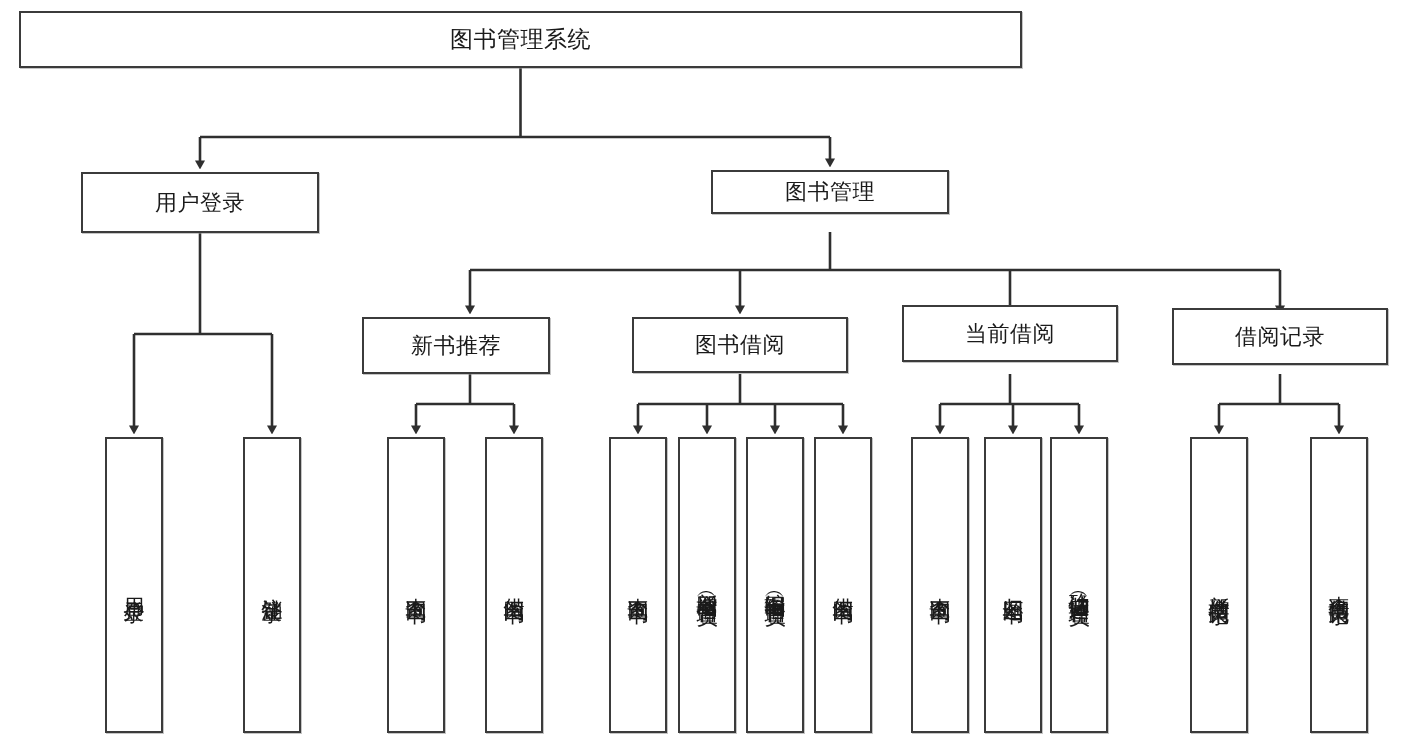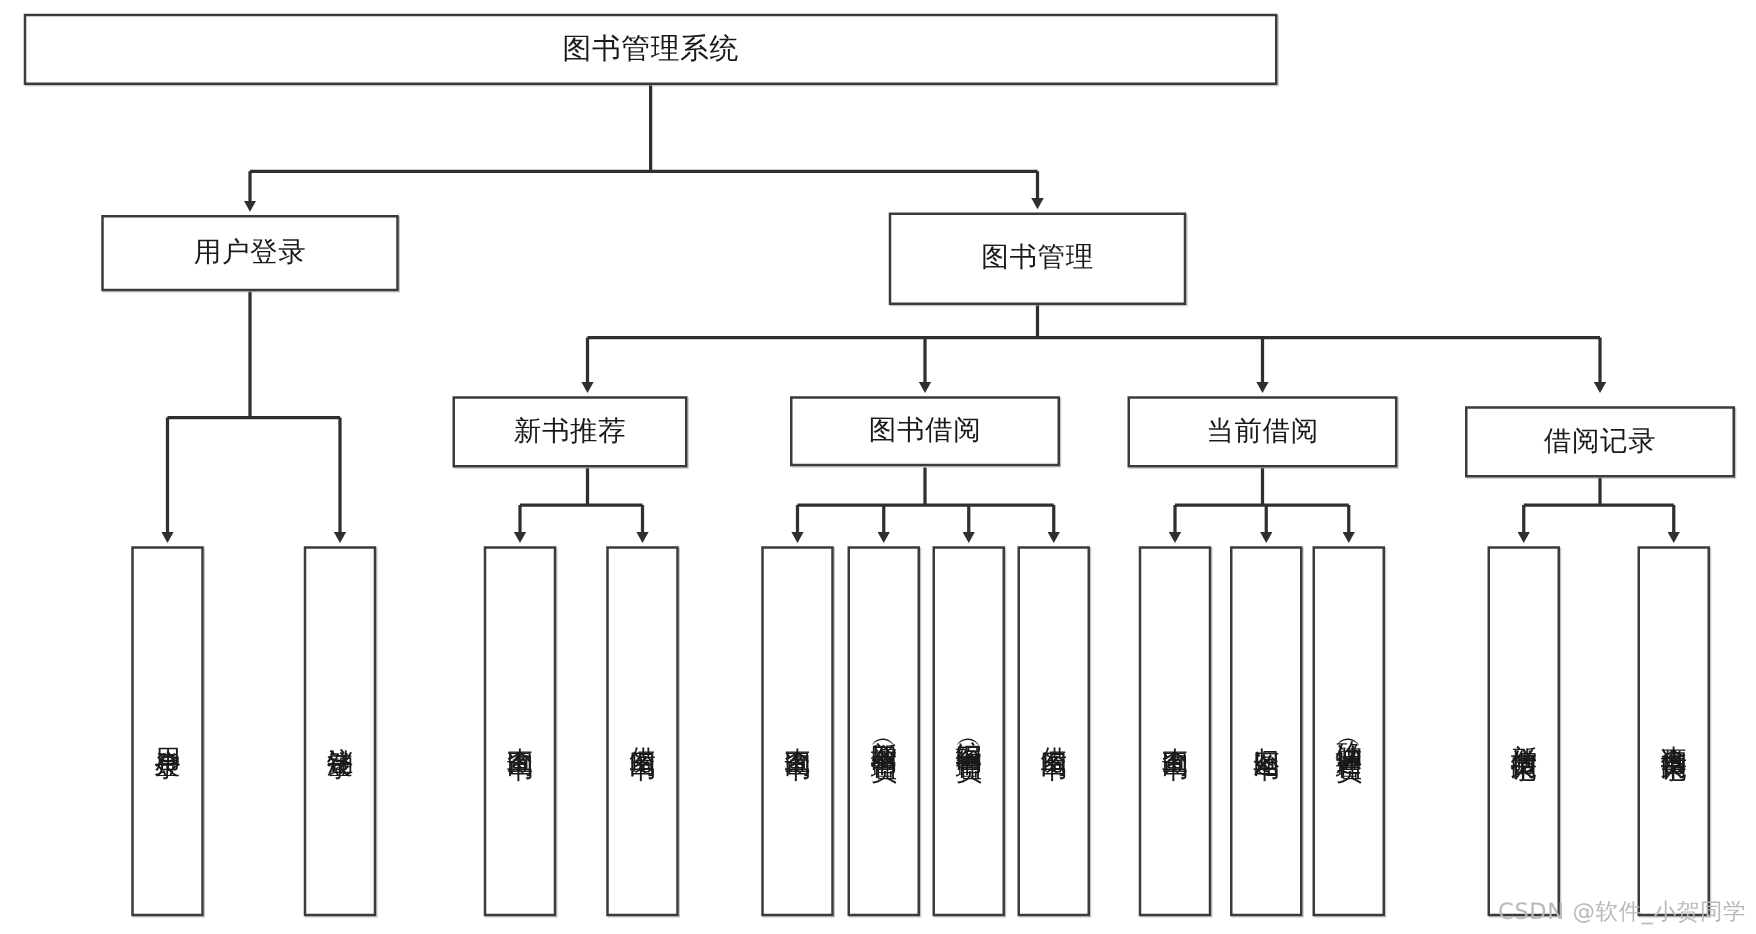--- a/index.html
+++ b/index.html
@@ -120,33 +120,33 @@
       </g>
   </svg>
 
   <div id="node-layer">
       <div class="node horizontal root" style="left: 19px; top: 11px; width: 1003px; height: 57px;">
         <span class="node-label">图书管理系统</span>
       </div>
       <div class="node horizontal" style="left: 81px; top: 172px; width: 238px; height: 61px;">
         <span class="node-label">用户登录</span>
       </div>
-      <div class="node horizontal" style="left: 711px; top: 170px; width: 238px; height: 74px;">
+      <div class="node horizontal" style="left: 711px; top: 170px; width: 238px; height: 44px;">
         <span class="node-label">图书管理</span>
       </div>
       <div class="node horizontal" style="left: 362px; top: 317px; width: 188px; height: 57px;">
         <span class="node-label">新书推荐</span>
       </div>
       <div class="node horizontal" style="left: 632px; top: 317px; width: 216px; height: 56px;">
         <span class="node-label">图书借阅</span>
       </div>
-      <div class="node horizontal" style="left: 902px; top: 317px; width: 216px; height: 57px;">
+      <div class="node horizontal" style="left: 902px; top: 305px; width: 216px; height: 57px;">
         <span class="node-label">当前借阅</span>
       </div>
-      <div class="node horizontal" style="left: 1172px; top: 325px; width: 216px; height: 57px;">
+      <div class="node horizontal" style="left: 1172px; top: 308px; width: 216px; height: 57px;">
         <span class="node-label">借阅记录</span>
       </div>
       <div class="node vertical" style="left: 105px; top: 437px; width: 58px; height: 296px;">
         <span class="node-label">用户登录</span>
       </div>
       <div class="node vertical" style="left: 243px; top: 437px; width: 58px; height: 296px;">
         <span class="node-label">注销登录</span>
       </div>
       <div class="node vertical" style="left: 387px; top: 437px; width: 58px; height: 296px;">
         <span class="node-label">查询图书</span>
@@ -176,15 +176,14 @@
         <span class="node-label">确认归还（管理员）</span>
       </div>
       <div class="node vertical" style="left: 1190px; top: 437px; width: 58px; height: 296px;">
         <span class="node-label">新增借阅记录</span>
       </div>
       <div class="node vertical" style="left: 1310px; top: 437px; width: 58px; height: 296px;">
         <span class="node-label">查询借阅记录</span>
       </div>
     </div>
 
-  <div id="watermark">CSDN @软件_小贺同学</div>
 
 </div>
 
 </body></html>

